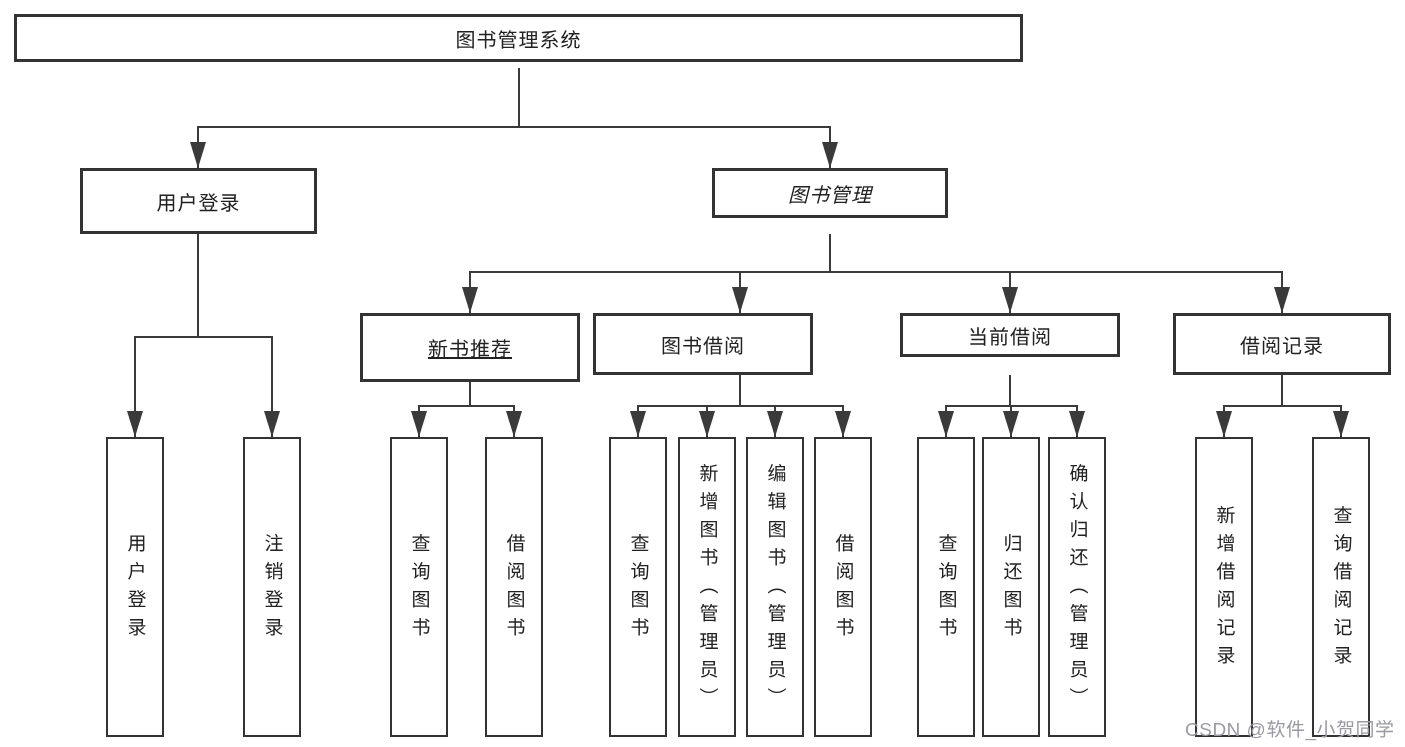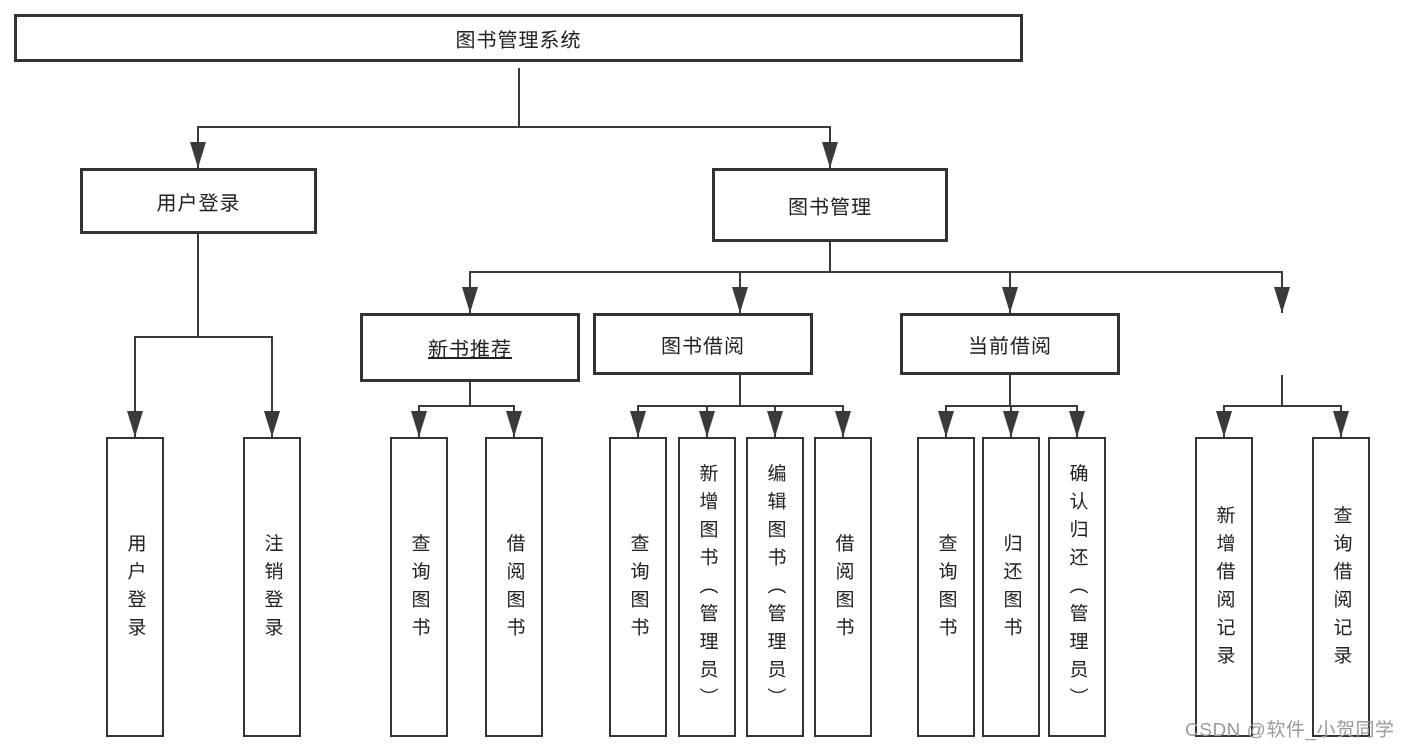--- a/index.html
+++ b/index.html
@@ -41,25 +41,26 @@
   }
 </style>
 </head>
 <body>
 
 <div class="canvas">
 
   <div class="box" style="left:14px;top:14px;width:1009px;height:48px;">图书管理系统</div>
 
   <div class="box" style="left:80px;top:168px;width:237px;height:66px;">用户登录</div>
-  <div class="box" style="left:712px;top:168px;width:236px;height:74px;">图书管理</div>
+  <div class="box" style="left:712px;top:168px;width:236px;height:50px;font-style:italic;">图书管理</div>
 
   <div class="box" style="left:360px;top:313px;width:220px;height:69px;text-decoration:underline;">新书推荐</div>
   <div class="box" style="left:593px;top:313px;width:220px;height:62px;">图书借阅</div>
-  <div class="box" style="left:900px;top:313px;width:220px;height:62px;">当前借阅</div>
+  <div class="box" style="left:900px;top:313px;width:220px;height:44px;">当前借阅</div>
+  <div class="box" style="left:1173px;top:313px;width:218px;height:62px;">借阅记录</div>
 
   <div class="box leaf" style="left:106px;top:437px;width:58px;height:300px;">用户登录</div>
   <div class="box leaf" style="left:243px;top:437px;width:58px;height:300px;">注销登录</div>
 
   <div class="box leaf" style="left:390px;top:437px;width:58px;height:300px;">查询图书</div>
   <div class="box leaf" style="left:485px;top:437px;width:58px;height:300px;">借阅图书</div>
 
   <div class="box leaf" style="left:609px;top:437px;width:58px;height:300px;">查询图书</div>
   <div class="box leaf" style="left:678px;top:437px;width:58px;height:300px;">新增图书（管理员）</div>
   <div class="box leaf" style="left:746px;top:437px;width:58px;height:300px;">编辑图书（管理员）</div>

